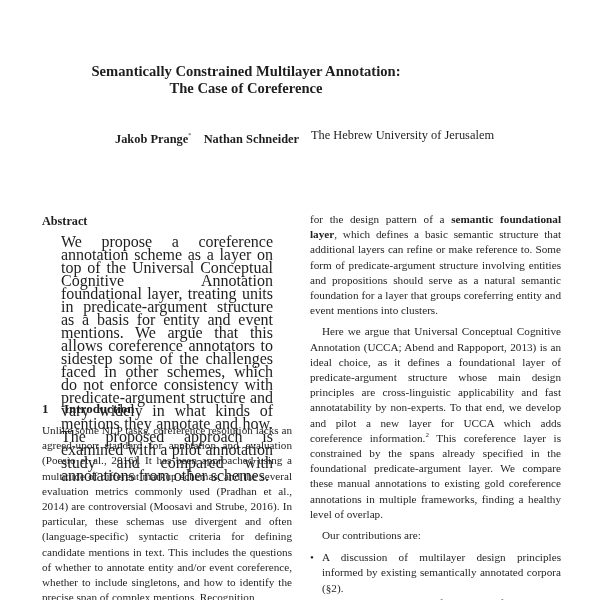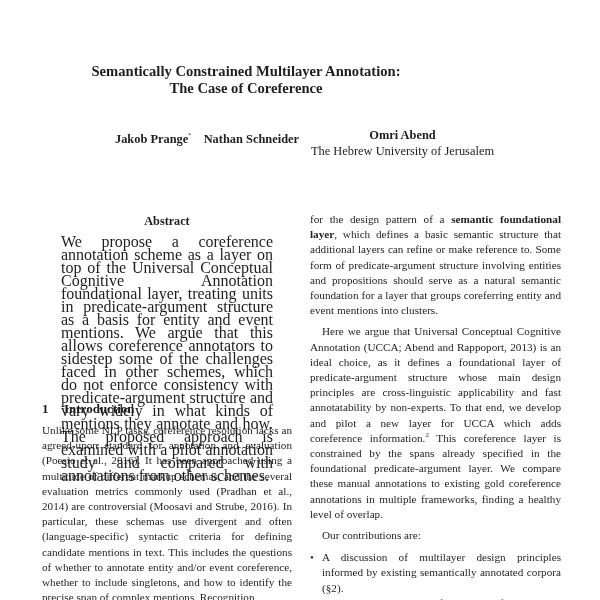--- a/index.html
+++ b/index.html
@@ -20,21 +20,21 @@
   .auth-left { left: 112px; width: 190px; }
   .auth-right { left: 305px; width: 195px; }
 
   .col { position: absolute; font-size: 11.2px; line-height: 15.2px; text-align: justify; }
   .col p { margin: 0; }
   .col-left { left: 42px; width: 250px; }
   .col-right { left: 310px; width: 251px; top: 212px; }
 
   .abstract-head {
     position: absolute; left: 42px; width: 250px; top: 214px;
-    text-align: center; font-weight: bold; font-size: 12.2px;
+    text-align: left; font-weight: bold; font-size: 12.2px;
   }
   .abstract {
     position: absolute; left: 61px; width: 212px; top: 235px;
     font-size: 16px; line-height: 13px; text-align: justify;
   }
   .abstract p { margin: 0; }
 
   .sec-head {
     position: absolute; left: 42px; top: 401px; font-weight: bold; font-size: 13px;
   }
@@ -57,21 +57,20 @@
   <div>The Case of Coreference</div>
 </div>
 
 <div class="authors auth-left">
   <div>
     <span class="name">Jakob Prange</span><sup>*</sup>&nbsp;&nbsp;&nbsp;&nbsp;<span class="name">Nathan Schneider</span>
   </div>
 </div>
 
 <div class="authors auth-right">
-  <div><span class="name">Omri Abend</span></div>
   <div>The Hebrew University of Jerusalem</div>
 </div>
 
 <div class="abstract-head">Abstract</div>
 <div class="abstract">
   <p>We propose a coreference annotation scheme as a layer on top of the Universal Conceptual Cognitive Annotation foundational layer, treating units in predicate-argument structure as a basis for entity and event mentions. We argue that this allows coreference annotators to sidestep some of the challenges faced in other schemes, which do not enforce consistency with predicate-argument structure and vary widely in what kinds of mentions they annotate and how. The proposed approach is examined with a pilot annotation study and compared with annotations from other schemes.</p>
 </div>
 
 <div class="sec-head">
   <span class="num">1</span><span>Introduction</span>

